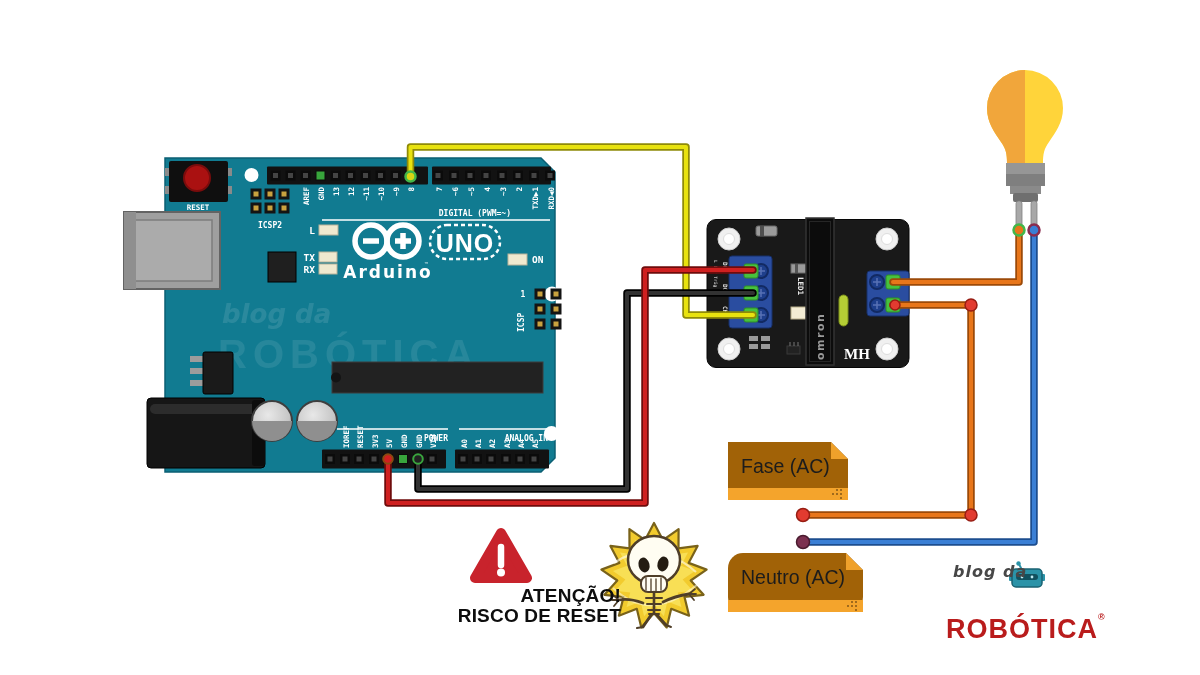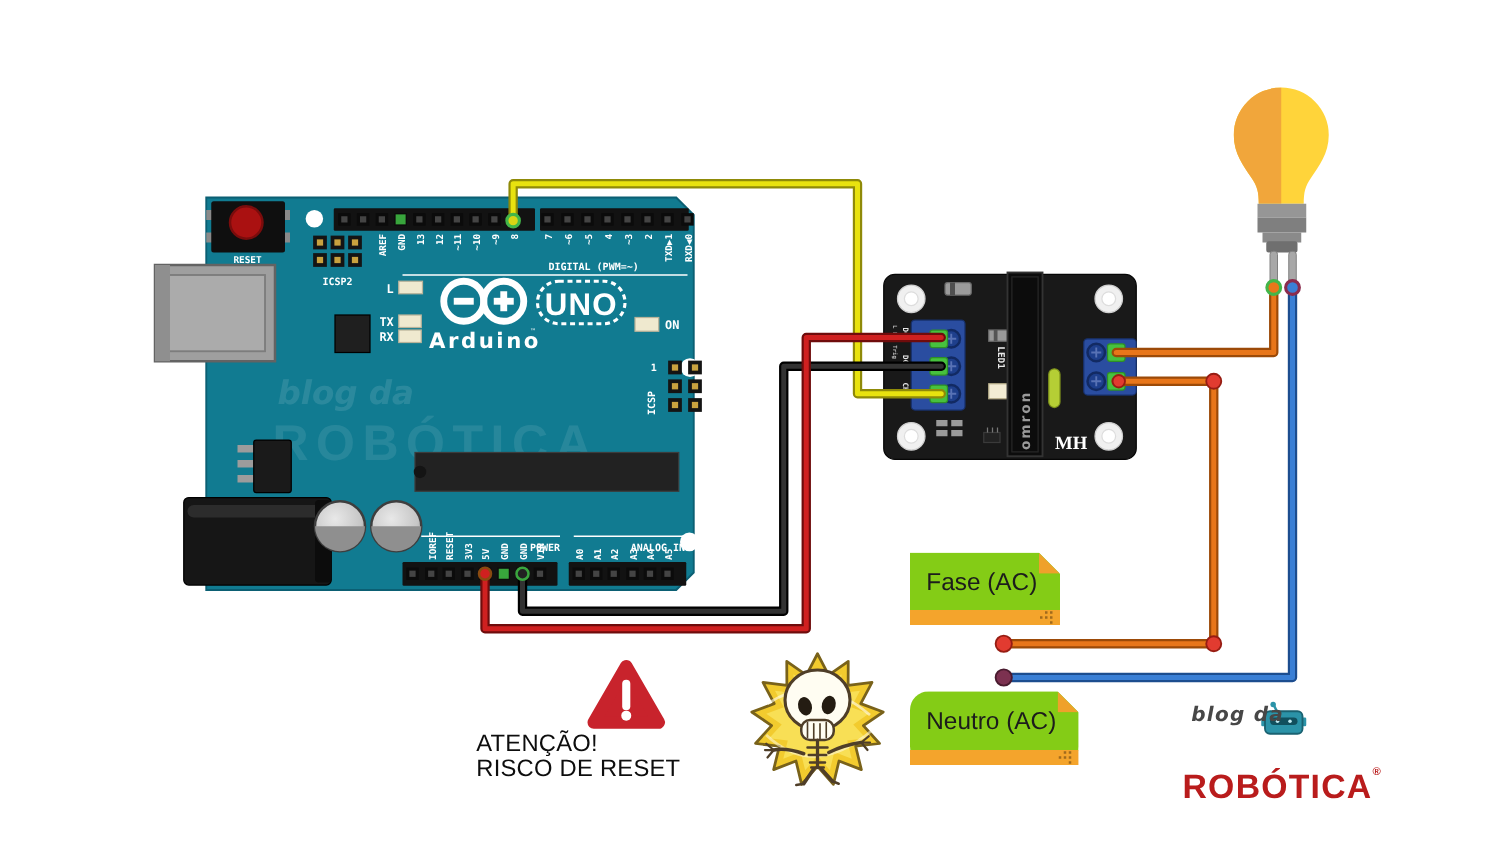--- a/index.html
+++ b/index.html
@@ -22,31 +22,31 @@
   .wm2      { font:700 40px "Liberation Sans", sans-serif; fill:#ffffff; opacity:0.09; letter-spacing:6px; }
 
   .w  { fill:none; stroke-linecap:round; stroke-linejoin:round; }
   .wy-o { stroke:#8f8a08; stroke-width:7.5; } .wy-i { stroke:#e8e20f; stroke-width:4; }
   .wk-o { stroke:#000000; stroke-width:7.5; } .wk-i { stroke:#323232; stroke-width:4; }
   .wr-o { stroke:#6f0c0c; stroke-width:7.5; } .wr-i { stroke:#cf2020; stroke-width:4; }
   .wo-o { stroke:#9c4a08; stroke-width:7.5; } .wo-i { stroke:#e8761a; stroke-width:4; }
   .wb-o { stroke:#1c4d8f; stroke-width:7.5; } .wb-i { stroke:#3a7fd5; stroke-width:4; }
 
   
-  .note { position:absolute; background:#84cc16;
+  .note { position:absolute; background:#a16207;
           clip-path: polygon(0 0, calc(100% - 17px) 0, 100% 17px, 100% 100%, 0 100%); text-decoration: underline; }
   .note .strip { position:absolute; left:0; right:0; bottom:0; height:12px; background:#F4A42C; }
   .note .fold  { position:absolute; top:0; right:0; width:17px; height:17px; background:#EFA12B;
                  clip-path: polygon(0 0, 100% 100%, 0 100%); }
   .note .grip  { position:absolute; right:6px; bottom:5px; width:2px; height:2px; background:#a06a1c;
                  box-shadow: -4px 0 #a06a1c, 0 -4px #a06a1c, -4px -4px #a06a1c, -8px 0 #a06a1c, 0 4px #a06a1c; }
   .note .note-label { position:absolute; left:13px; top:13px; font-size:19.5px; color:#1c1c1c; white-space:nowrap; }
 
   
-  .warn-line { position:absolute; width:240px; text-align:left; font-weight:400; font-size:19px;
+  .warn-line { position:absolute; width:240px; text-align:right; font-weight:700; font-size:19px;
                color:#0d0d0d; letter-spacing:0.2px; }
 
   
   .logo-prefix { position:absolute; left:953px; top:562px; font:italic 700 16px "DejaVu Sans", sans-serif;
                  color:#474747; letter-spacing:1px; }
   .logo-name   { position:absolute; left:946px; top:612px; font:700 27px "Liberation Sans", sans-serif;
                  color:#b91c1c; letter-spacing:1px; white-space:nowrap; }
   .logo-name sup { font-size:9px; vertical-align:18px; }
 </style>
 </head>

